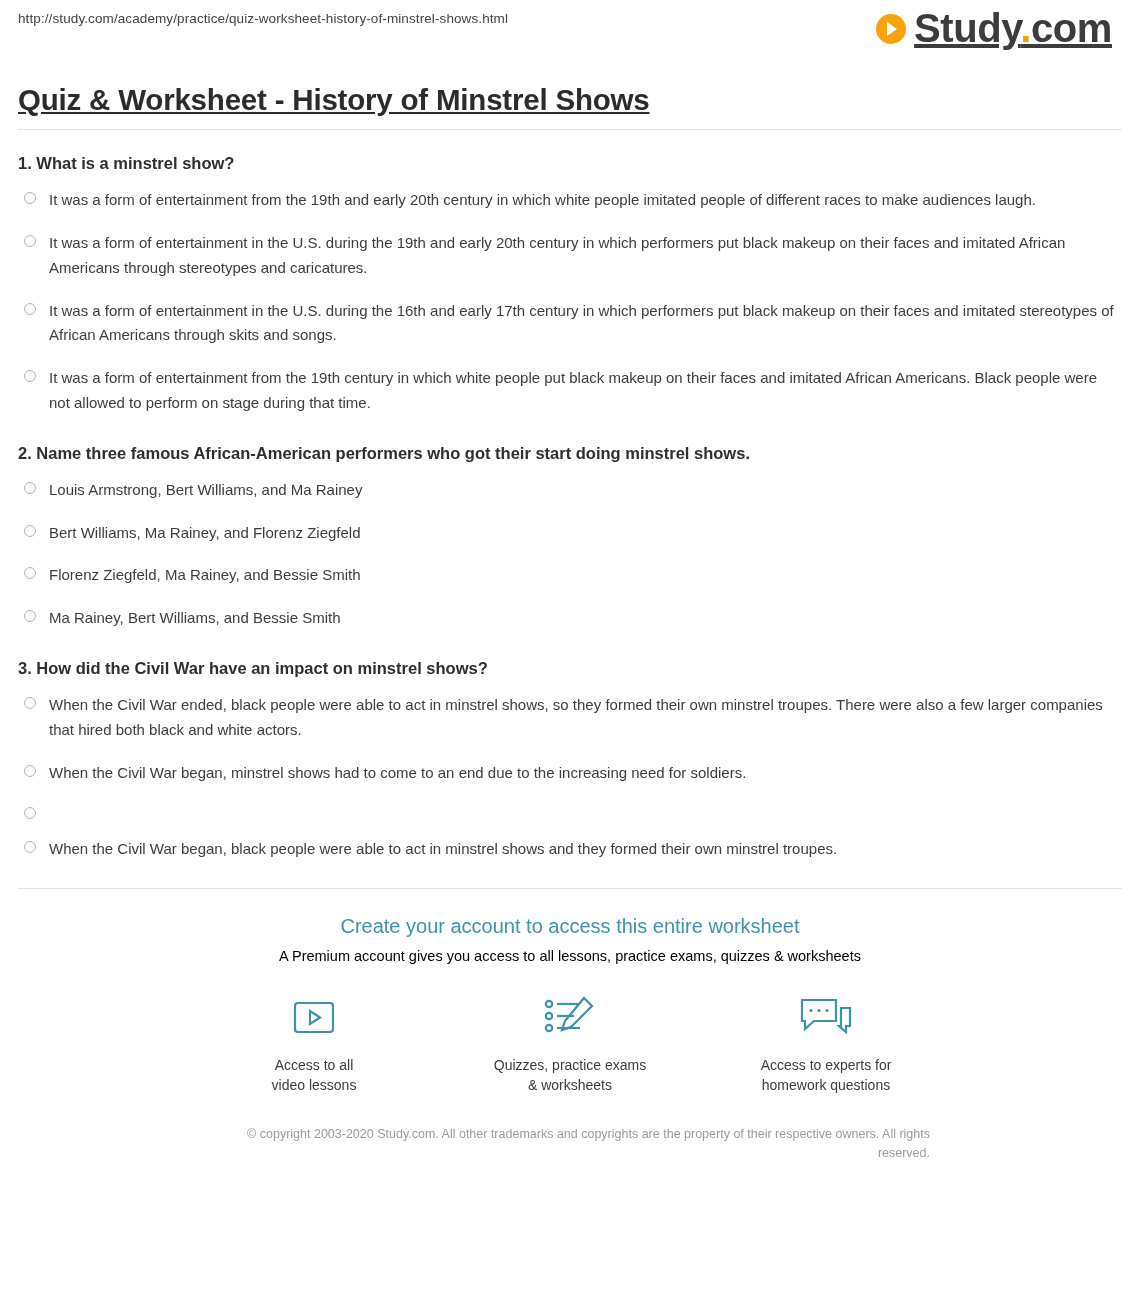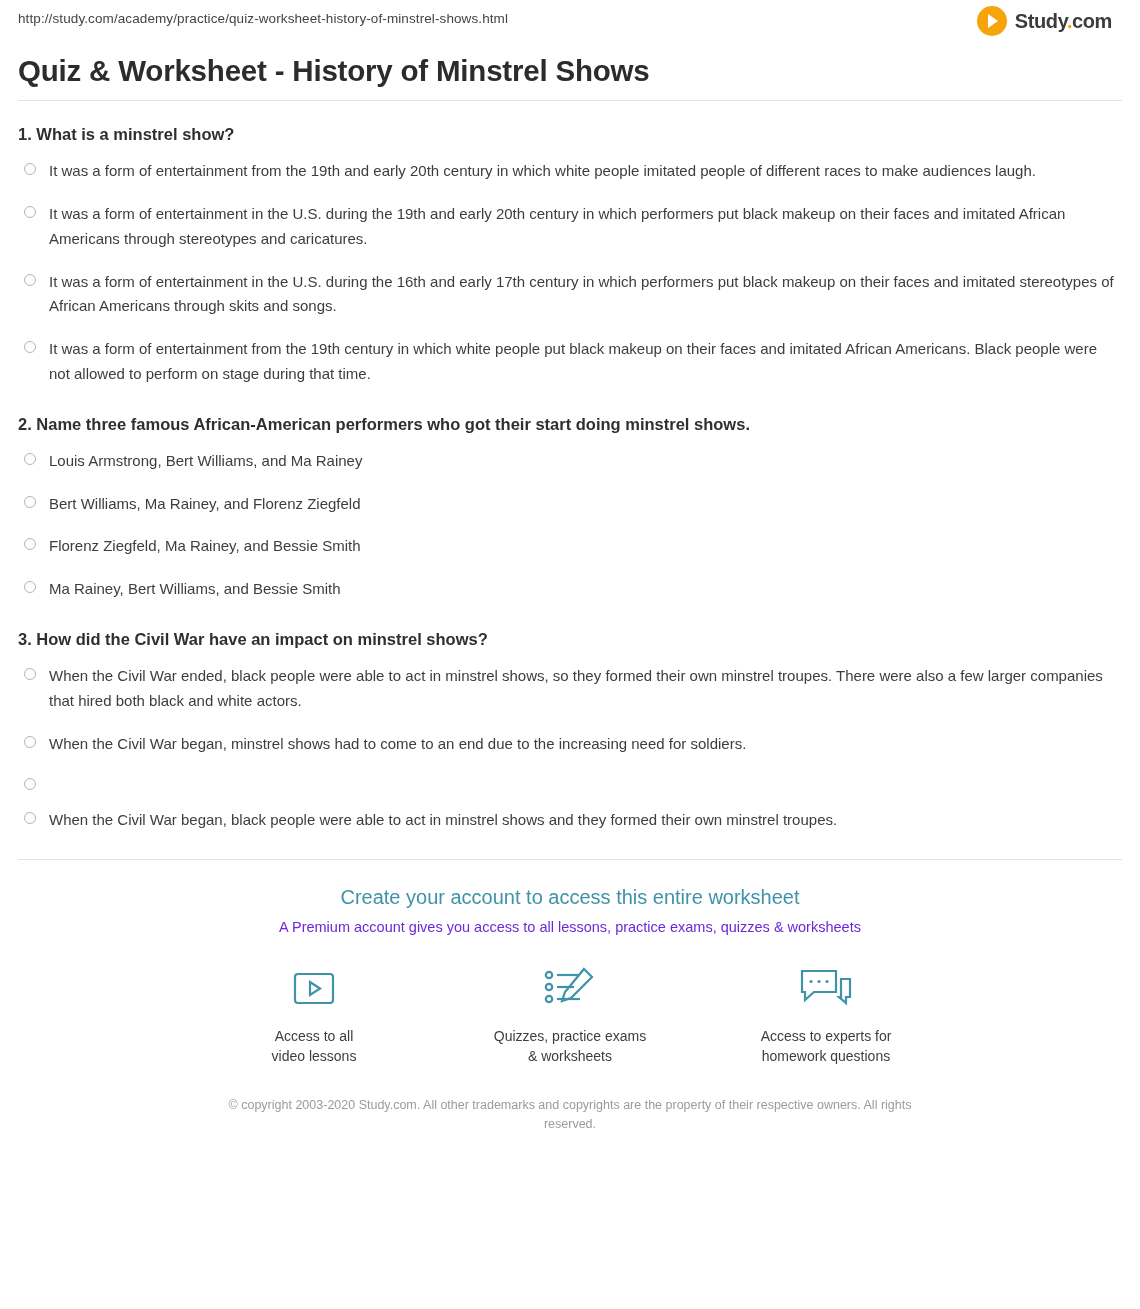--- a/index.html
+++ b/index.html
@@ -49,34 +49,36 @@
   }
   .logo-mark:after {
     content: "";
     position: absolute;
     left: 11px; top: 8px;
     border-left: 10px solid #ffffff;
     border-top: 7px solid transparent;
     border-bottom: 7px solid transparent;
   }
   .logo-text {
-    font-size: 20px;
+    font-size: 40px;
     font-weight: bold;
     color: #3c3c3c;
     letter-spacing: -.4px;
+    text-decoration: underline;
   }
   .logo-text .dot { color: #f7a30a; }
   .logo-text .com { color: #3c3c3c; }
 
   h1.page-title {
     font-size: 29.5px;
     font-weight: bold;
     color: #2c2c2c;
-    margin: 14px 0 12px 0;
+    margin: 28px 0 12px 0;
     letter-spacing: -.2px;
+    text-decoration: underline;
   }
   .rule {
     height: 1px;
     background: #e3e3e3;
     margin: 0 0 22px 0;
   }
   
   .question {
     margin-bottom: 26px;
   }
@@ -118,21 +120,21 @@
   .promo {
     text-align: center;
   }
   .promo-title {
     font-size: 20px;
     color: #3e93a8;
     margin-bottom: 10px;
   }
   .promo-sub {
     font-size: 14.5px;
-    color: #6d28d9;
+    color: #000000;
     margin-bottom: 26px;
   }
   .features {
     display: flex;
     justify-content: center;
     gap: 96px;
     margin-bottom: 30px;
   }
   .feature {
     width: 160px;
@@ -145,21 +147,21 @@
     justify-content: center;
     margin-bottom: 10px;
   }
   .feature-label {
     font-size: 14px;
     line-height: 1.4;
     color: #3d3d3d;
     white-space: pre-line;
   }
   .copyright {
-    text-align: center;
+    text-align: right;
     font-size: 12.5px;
     color: #9b9b9b;
     line-height: 1.5;
     max-width: 720px;
     margin: 0 auto;
   }
 </style>
 </head>
 <body>
 

